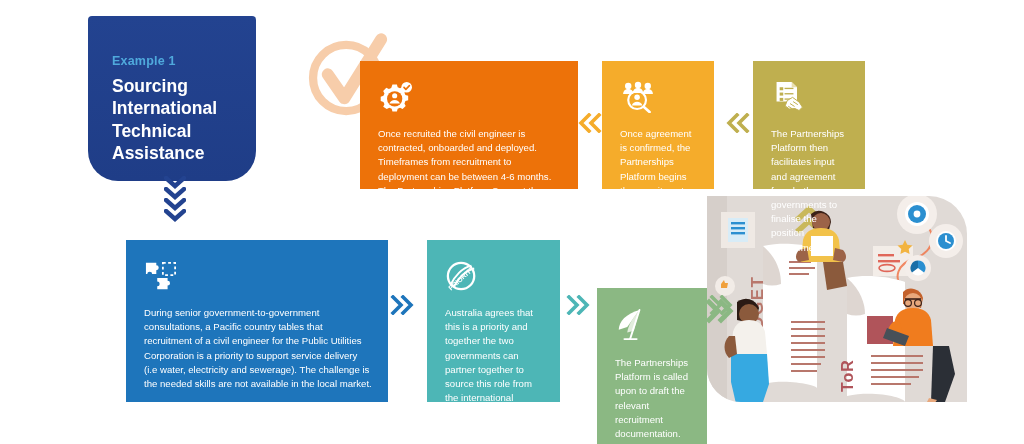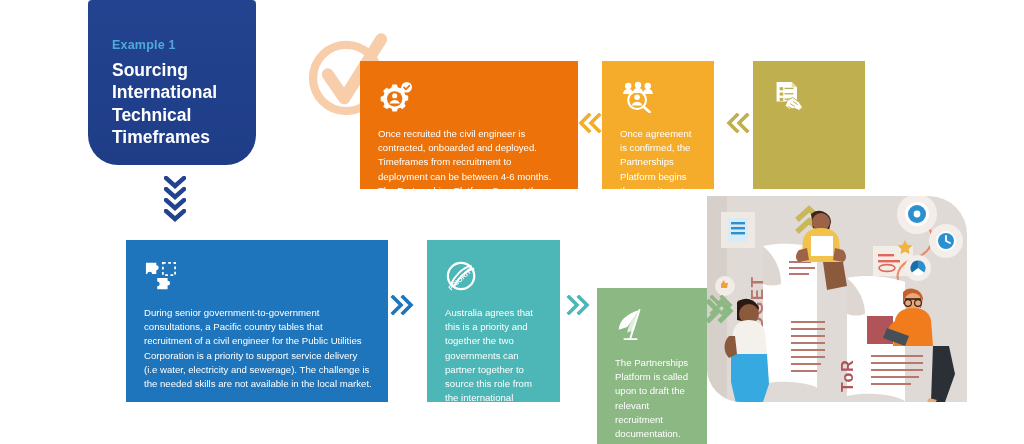--- a/index.html
+++ b/index.html
@@ -1,21 +1,21 @@
 <!DOCTYPE html>
 <html><head>
 <meta charset="utf-8">
 <style>
   html,body{margin:0;padding:0;background:#ffffff;}
   body{width:1024px;height:444px;position:relative;overflow:hidden;
        font-family:"Liberation Sans","DejaVu Sans",sans-serif;}
   .stage{position:absolute;inset:0;}
 
   
-  .title-card{position:absolute;left:88px;top:0;width:168px;height:165px;
+  .title-card{position:absolute;left:88px;top:16px;width:168px;height:165px;
     background:linear-gradient(180deg,#234390 0%,#1f3d87 100%);
     border-radius:4px 4px 30px 30px;box-sizing:border-box;padding:38px 20px 0 24px;}
   .example-tag{color:#4FA9DC;font-size:12.5px;font-weight:bold;letter-spacing:.2px;margin:0 0 7px;}
   .title-text{color:#ffffff;font-size:17.5px;font-weight:bold;line-height:1.28;margin:0;}
 
   .down-chevs{position:absolute;left:160px;top:176px;width:30px;display:flex;
     flex-direction:column;align-items:center;gap:0px;}
   .down-chevs svg{display:block;margin-bottom:-2px;}
 
   
@@ -48,21 +48,21 @@
          overflow:hidden;border-radius:0 0 0 34px;}
   .illus svg{display:block;}
 </style>
 </head>
 <body>
 
 <div class="stage">
 
   <div class="title-card">
     <p class="example-tag">Example 1</p>
-    <p class="title-text">Sourcing International Technical Timeframes</p>
+    <p class="title-text">Sourcing International Technical Assistance</p>
   </div>
 
   <div class="down-chevs">
     <svg width="22" height="13" viewBox="0 0 22 13">
         <path d="M2 2l9 8 9-8" stroke="#234390" stroke-width="4.4" fill="none" stroke-linecap="square"></path>
       </svg>
     <svg width="22" height="13" viewBox="0 0 22 13">
         <path d="M2 2l9 8 9-8" stroke="#234390" stroke-width="4.4" fill="none" stroke-linecap="square"></path>
       </svg>
     <svg width="22" height="13" viewBox="0 0 22 13">
@@ -114,20 +114,21 @@
         <rect x="9.5" y="7" width="4" height="3.4"></rect>
           <rect x="15" y="7.6" width="10" height="1.5"></rect>
         <rect x="9.5" y="13" width="4" height="3.4"></rect>
           <rect x="15" y="13.6" width="10" height="1.5"></rect>
         <rect x="9.5" y="19" width="4" height="3.4"></rect>
           <rect x="15" y="19.6" width="10" height="1.5"></rect>
       </g>
       <path d="M18 22l6-3.6 7.5 5.4 3.6 5.6-3.8 3.8-4.6-2.2-6.4.4-4.6-3.4z" fill="#fff" stroke="#BFAF4F" stroke-width="1.1" stroke-linejoin="round"></path>
       <path d="M21.5 25.6l4.4 2.8M25 23.4l4.6 3M19.5 28.6l3.4 2.2" stroke="#BFAF4F" stroke-width="1.1" stroke-linecap="round"></path>
     </svg>
+    <p>The Partnerships Platform then facilitates input and agreement from both governments to finalise the position requirements.</p>
   </div>
 
   <div class="box" id="box-blue">
     <svg class="bicon" width="34" height="32" viewBox="0 0 36 34">
       <path fill="#fff" d="M2 3h11v2.6a2.6 2.6 0 1 1 0 5.2V15H8.6a2.6 2.6 0 1 0-5.2 0H2z"></path>
       <path fill="#fff" d="M14 19h11v3a2.6 2.6 0 1 1 0 5.2V31H14v-3a2.6 2.6 0 1 0 0-5.2z"></path>
       <path fill="none" stroke="#fff" stroke-width="1.9" stroke-dasharray="3 2.6" d="M20 3h13v13H20z"></path>
     </svg>
     <p>During senior government-to-government consultations, a Pacific country tables that recruitment of a civil engineer for the Public Utilities Corporation is a priority to support service delivery (i.e water, electricity and sewerage). The challenge is the needed skills are not available in the local market.</p>
     <p>All partners agree that the area of support is a priority and is in line with joint development objectives.</p>

